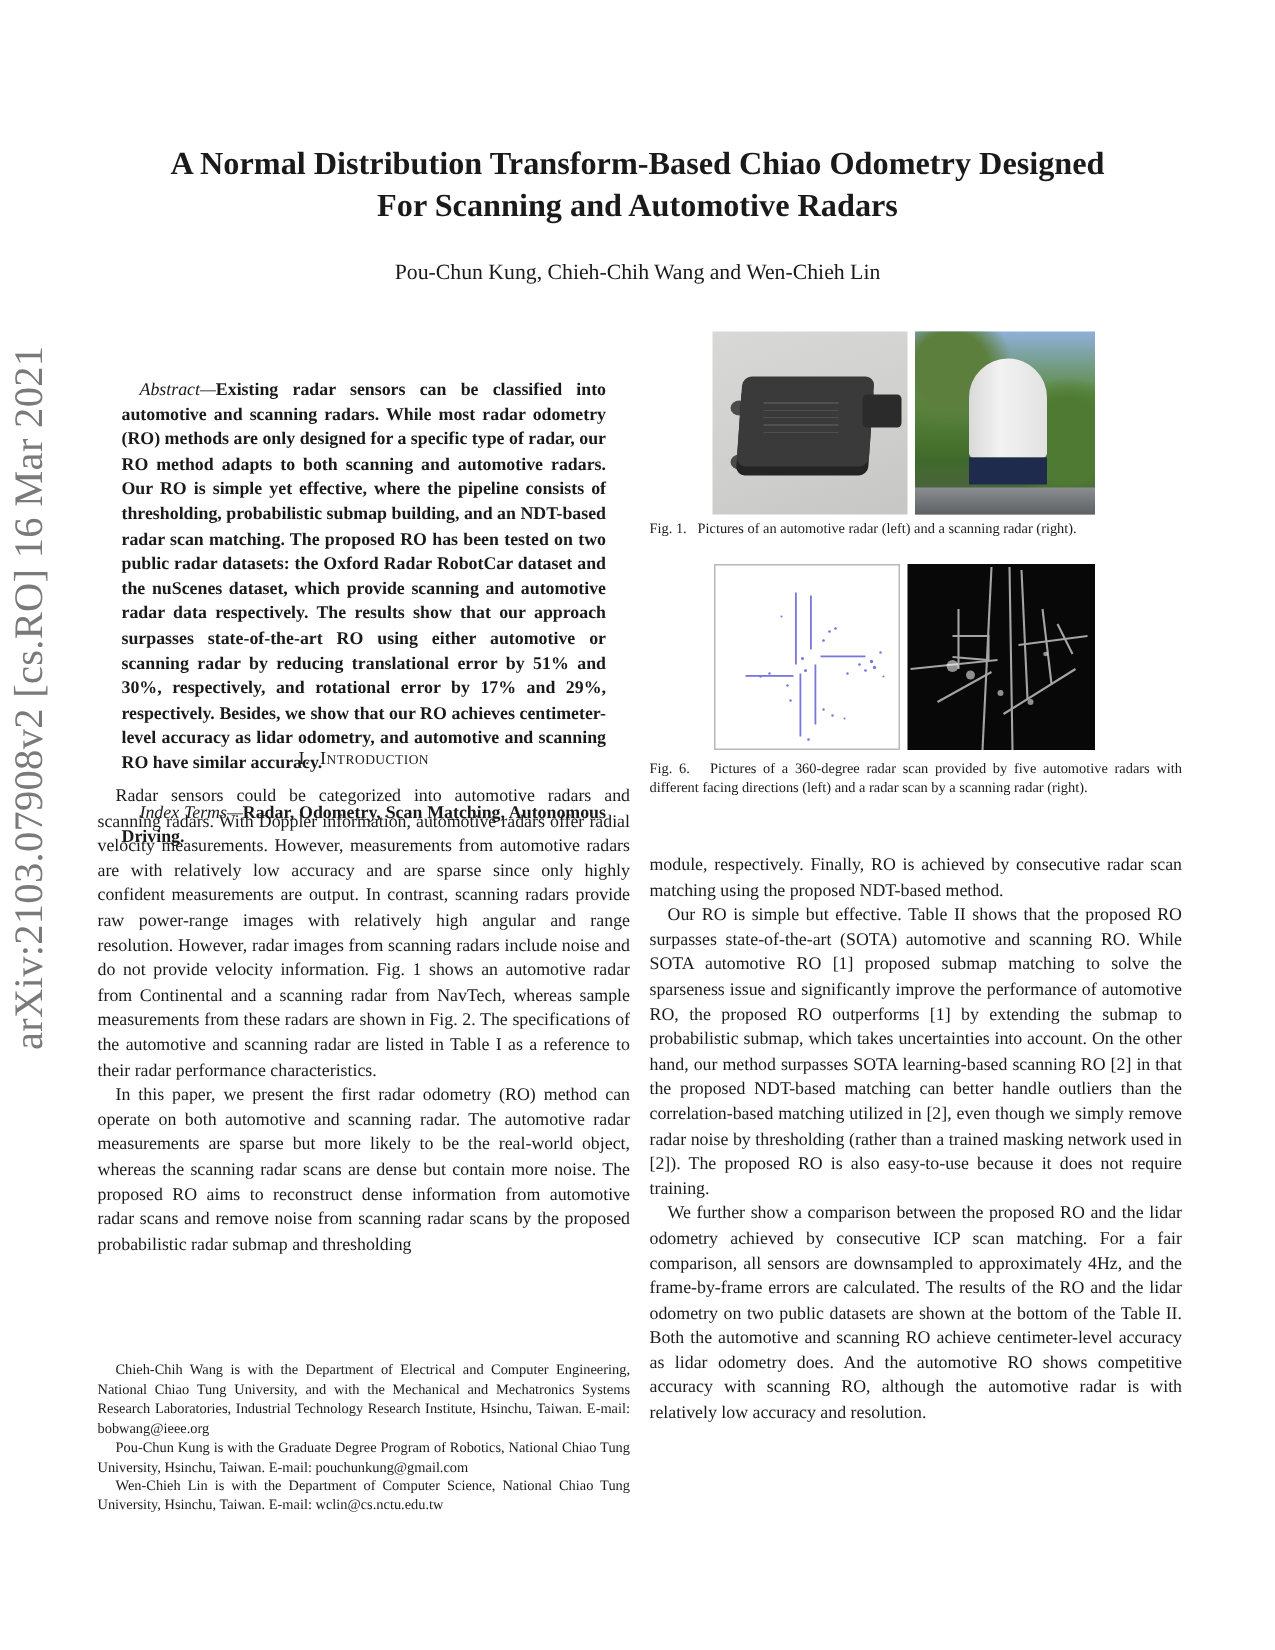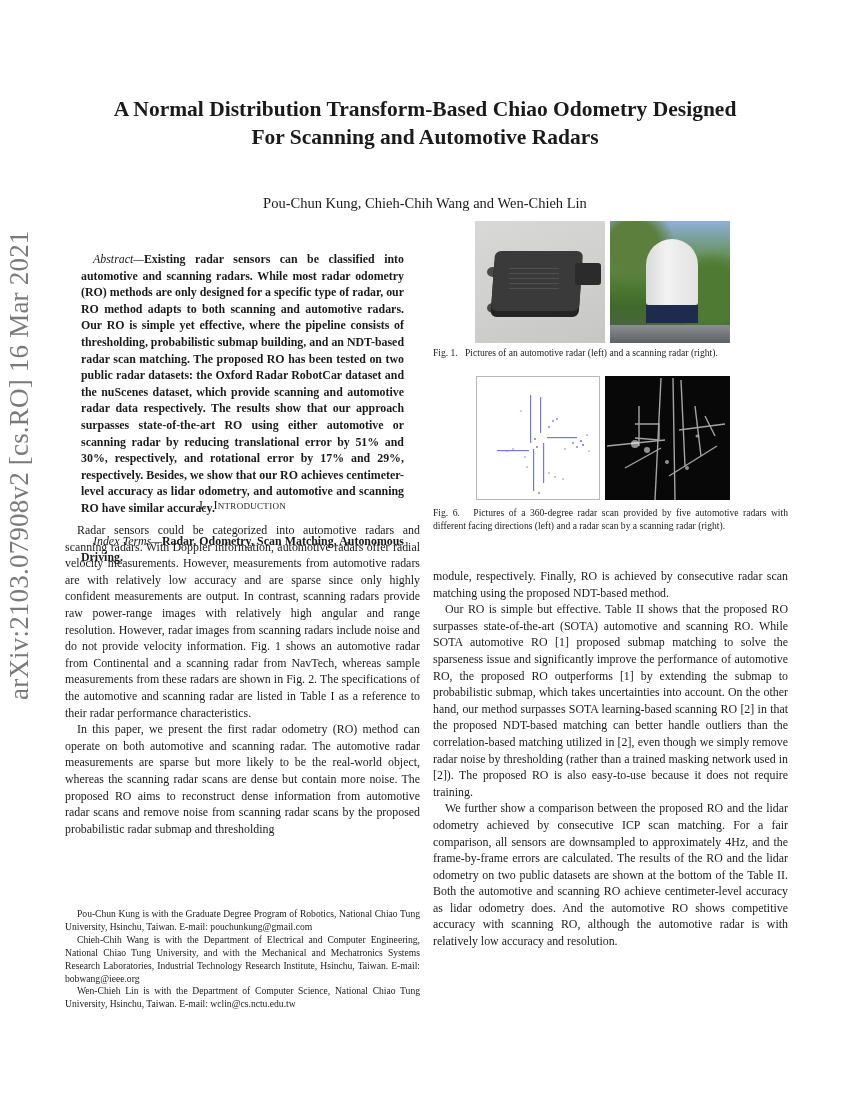--- a/index.html
+++ b/index.html
@@ -1,21 +1,21 @@
 <!DOCTYPE html>
 <html><head>
 <meta charset="utf-8">
 <style>
   html, body { margin:0; padding:0; background:#ffffff; }
   body { width:850px; height:1100px; position:relative; overflow:hidden;
          font-family:"Liberation Serif","DejaVu Serif",serif; color:#1a1a1a; }
   .title { position:absolute; left:60px; top:95px; width:730px; text-align:center;
            font-weight:bold; font-size:21.5px; line-height:28px; }
   .authors { position:absolute; left:60px; top:174px; width:730px; text-align:center;
-             font-size:14.5px;margin-top:21px; }
+             font-size:14.5px; }
   .arxiv { position:absolute; left:4px; top:700px; transform:rotate(-90deg); transform-origin:0 0;
            font-size:27px; color:#7a7a7a; white-space:nowrap; letter-spacing:0.2px; }
   .col { position:absolute; width:355px; font-size:11.9px; line-height:16.6px; text-align:justify; }
   .colL { left:65px; }
   .colR { left:433px; }
   .abstract { top:235px; font-weight:bold; hyphens:manual; }
   .abstract p { margin:16px; text-indent:12px; }
   .abstract .lbl { font-style:italic; font-weight:normal; }
   .sechead { position:absolute; left:65px; top:498px; width:355px; text-align:center; font-size:12.2px; letter-spacing:0.3px; }
   .sechead .sc { font-variant:small-caps; }
@@ -62,22 +62,22 @@
   <span>I.</span>&nbsp;
   <span class="sc">Introduction</span>
 </div>
 
 <div class="col colL intro">
   <p>Radar sensors could be categorized into automotive radars and scanning radars. With Doppler information, automotive radars offer radial velocity measurements. However, measurements from automotive radars are with relatively low accuracy and are sparse since only highly confident measurements are output. In contrast, scanning radars provide raw power-range images with relatively high angular and range resolution. However, radar images from scanning radars include noise and do not provide velocity information. Fig. 1 shows an automotive radar from Continental and a scanning radar from NavTech, whereas sample measurements from these radars are shown in Fig. 2. The specifications of the automotive and scanning radar are listed in Table I as a reference to their radar performance characteristics.</p>
   <p>In this paper, we present the first radar odometry (RO) method can operate on both automotive and scanning radar. The automotive radar measurements are sparse but more likely to be the real-world object, whereas the scanning radar scans are dense but contain more noise. The proposed RO aims to reconstruct dense information from automotive radar scans and remove noise from scanning radar scans by the proposed probabilistic radar submap and thresholding</p>
 </div>
 
 <div class="foot">
+  <p>Chieh-Chih Wang is with the Department of Electrical and Computer Engineering, National Chiao Tung University, and with the Mechanical and Mechatronics Systems Research Laboratories, Industrial Technology Research Institute, Hsinchu, Taiwan. E-mail: bobwang@ieee.org</p>
   <p>Pou-Chun Kung is with the Graduate Degree Program of Robotics, National Chiao Tung University, Hsinchu, Taiwan. E-mail: pouchunkung@gmail.com</p>
-  <p>Chieh-Chih Wang is with the Department of Electrical and Computer Engineering, National Chiao Tung University, and with the Mechanical and Mechatronics Systems Research Laboratories, Industrial Technology Research Institute, Hsinchu, Taiwan. E-mail: bobwang@ieee.org</p>
   <p>Wen-Chieh Lin is with the Department of Computer Science, National Chiao Tung University, Hsinchu, Taiwan. E-mail: wclin@cs.nctu.edu.tw</p>
 </div>
 
 <div class="fig photo-radar">
   <div class="ear1"></div>
   <div class="ear2"></div>
   <div class="body"></div>
   <div class="lbltxt"></div>
   <div class="conn"></div>
 </div>

